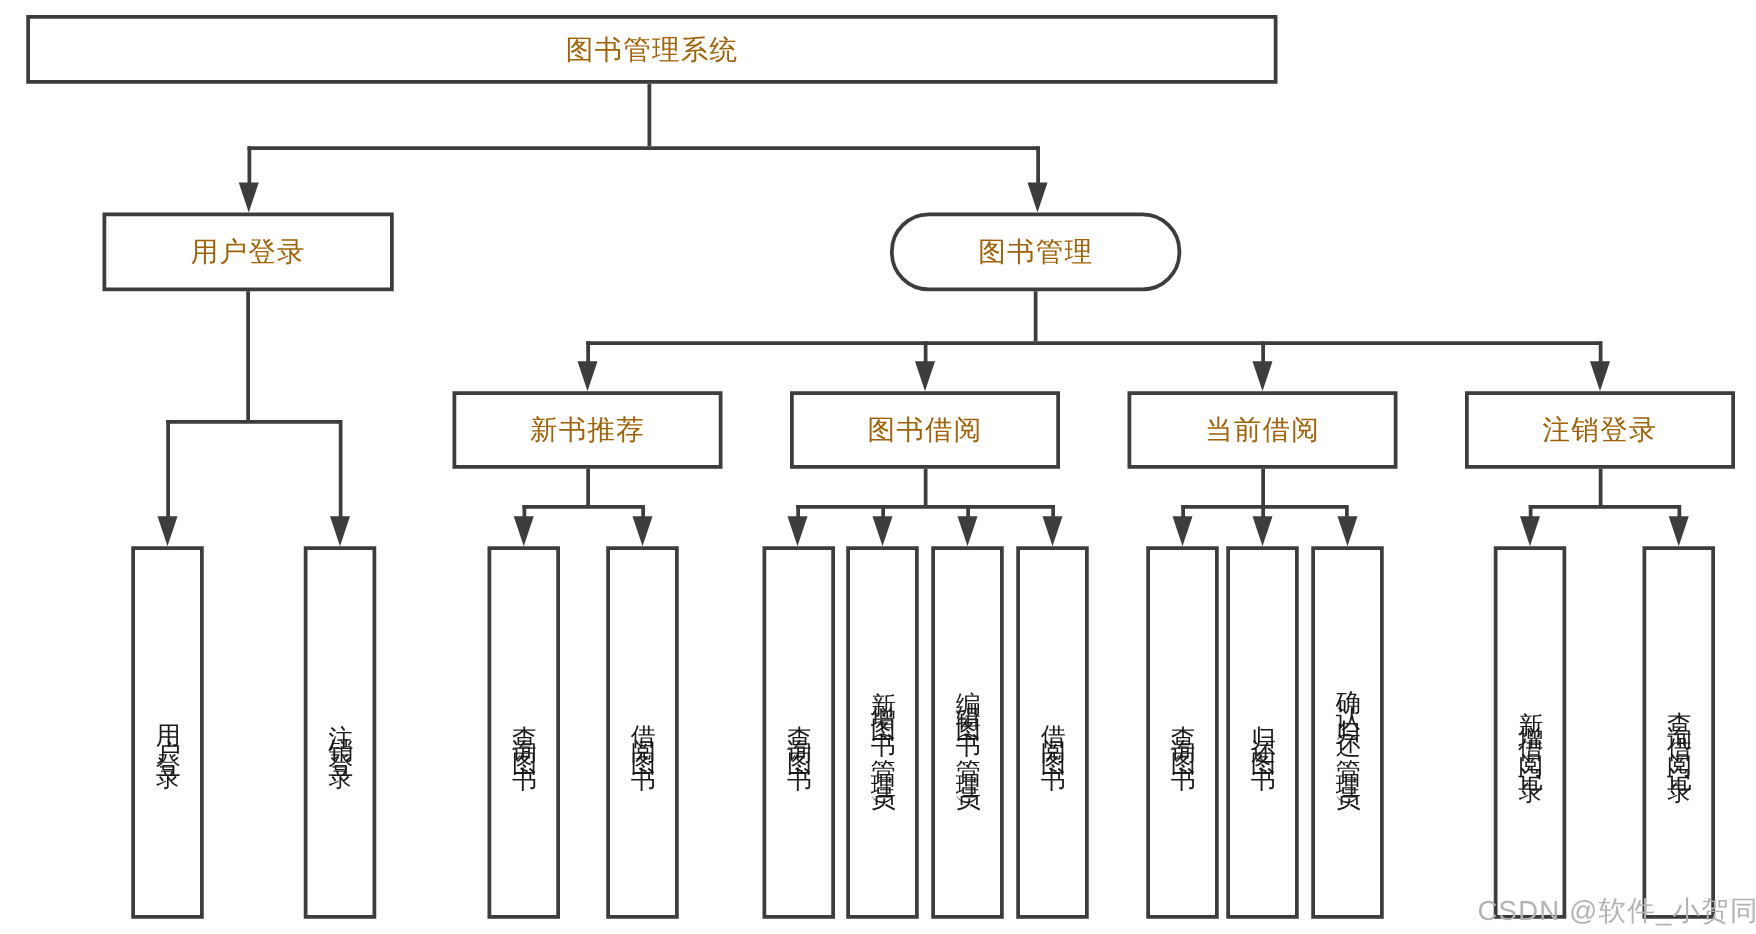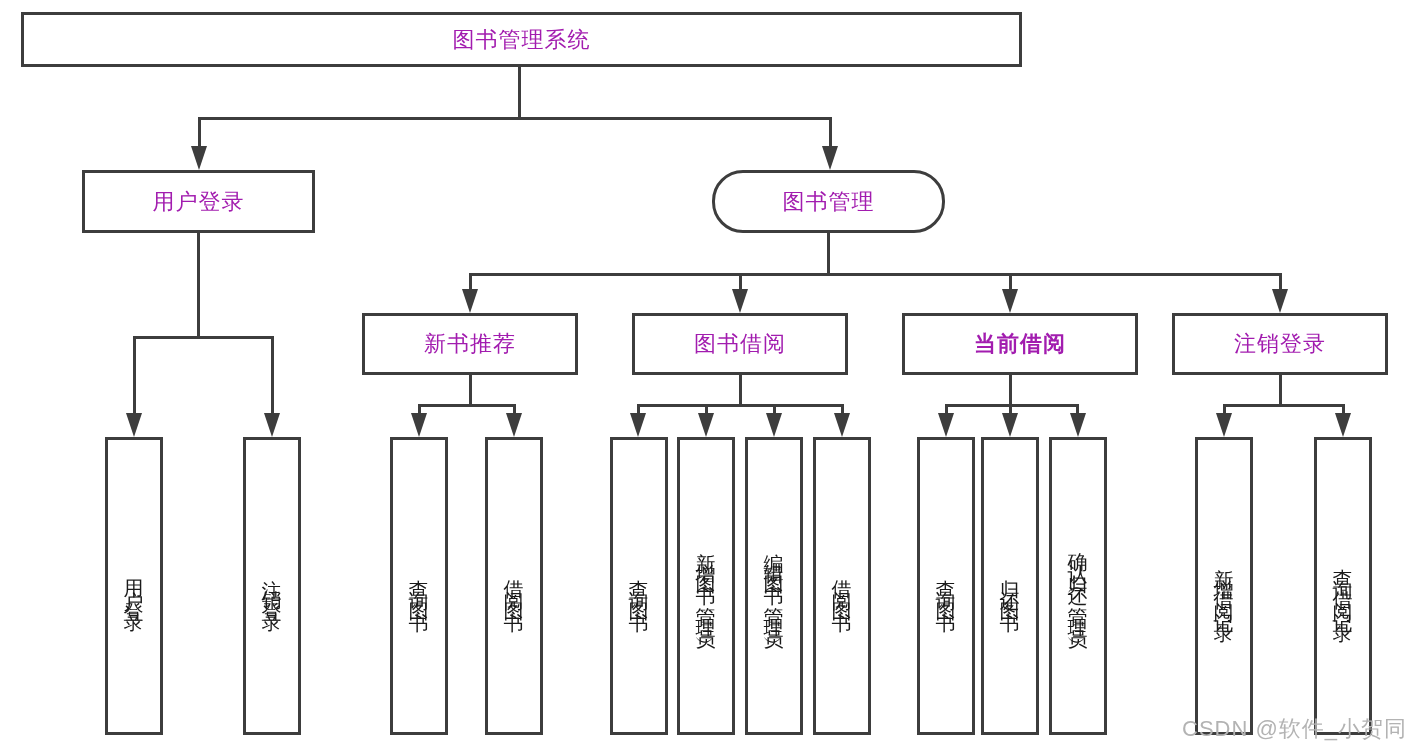--- a/index.html
+++ b/index.html
@@ -4,21 +4,21 @@
 <style>
   html,body{margin:0;padding:0;background:#ffffff;}
   #canvas{
     position:relative;width:1405px;height:747px;background:#ffffff;overflow:hidden;
     font-family:"Liberation Sans","DejaVu Sans",sans-serif;color:#1a1a1a;
   }
   .box{
     position:absolute;background:#ffffff;border:3px solid #3d3d3d;box-sizing:border-box;
     display:flex;align-items:center;justify-content:center;
   }
-  .hlabel{font-size:22px;color:#a21caf;letter-spacing:1px;white-space:nowrap;}
+  .hlabel{font-size:22px;color:#a16207;letter-spacing:1px;white-space:nowrap;}
   .vbox{top:437px;height:298px;width:58px;}
   .vlabel{
     writing-mode:vertical-rl;text-orientation:mixed;
     font-size:20px;color:#1a1a1a;letter-spacing:11px;line-height:1;white-space:nowrap;
   }
   .vl{position:absolute;width:3px;background:#3d3d3d;}
   .hl{position:absolute;height:3px;background:#3d3d3d;}
   .ar{
     position:absolute;width:0;height:0;
     border-left:8px solid transparent;border-right:8px solid transparent;
@@ -44,21 +44,21 @@
   <div class="box" style="left:712px;top:170px;width:233px;height:63px;border-radius:31px;">
     <span class="hlabel">图书管理</span>
   </div>
 
   <div class="box" style="left:632px;top:313px;width:216px;height:62px;">
     <span class="hlabel">图书借阅</span>
   </div>
   <div class="box" style="left:362px;top:313px;width:216px;height:62px;">
     <span class="hlabel">新书推荐</span>
   </div>
-  <div class="box" style="left:902px;top:313px;width:236px;height:62px;font-weight:bold;">
+  <div class="box" style="left:902px;top:313px;width:216px;height:62px;">
     <span class="hlabel">当前借阅</span>
   </div>
   <div class="box" style="left:1172px;top:313px;width:216px;height:62px;">
     <span class="hlabel">注销登录</span>
   </div>
 
   <div class="box vbox" style="left:105px;">
     <span class="vlabel">用户登录</span>
   </div>
   <div class="box vbox" style="left:243px;">

